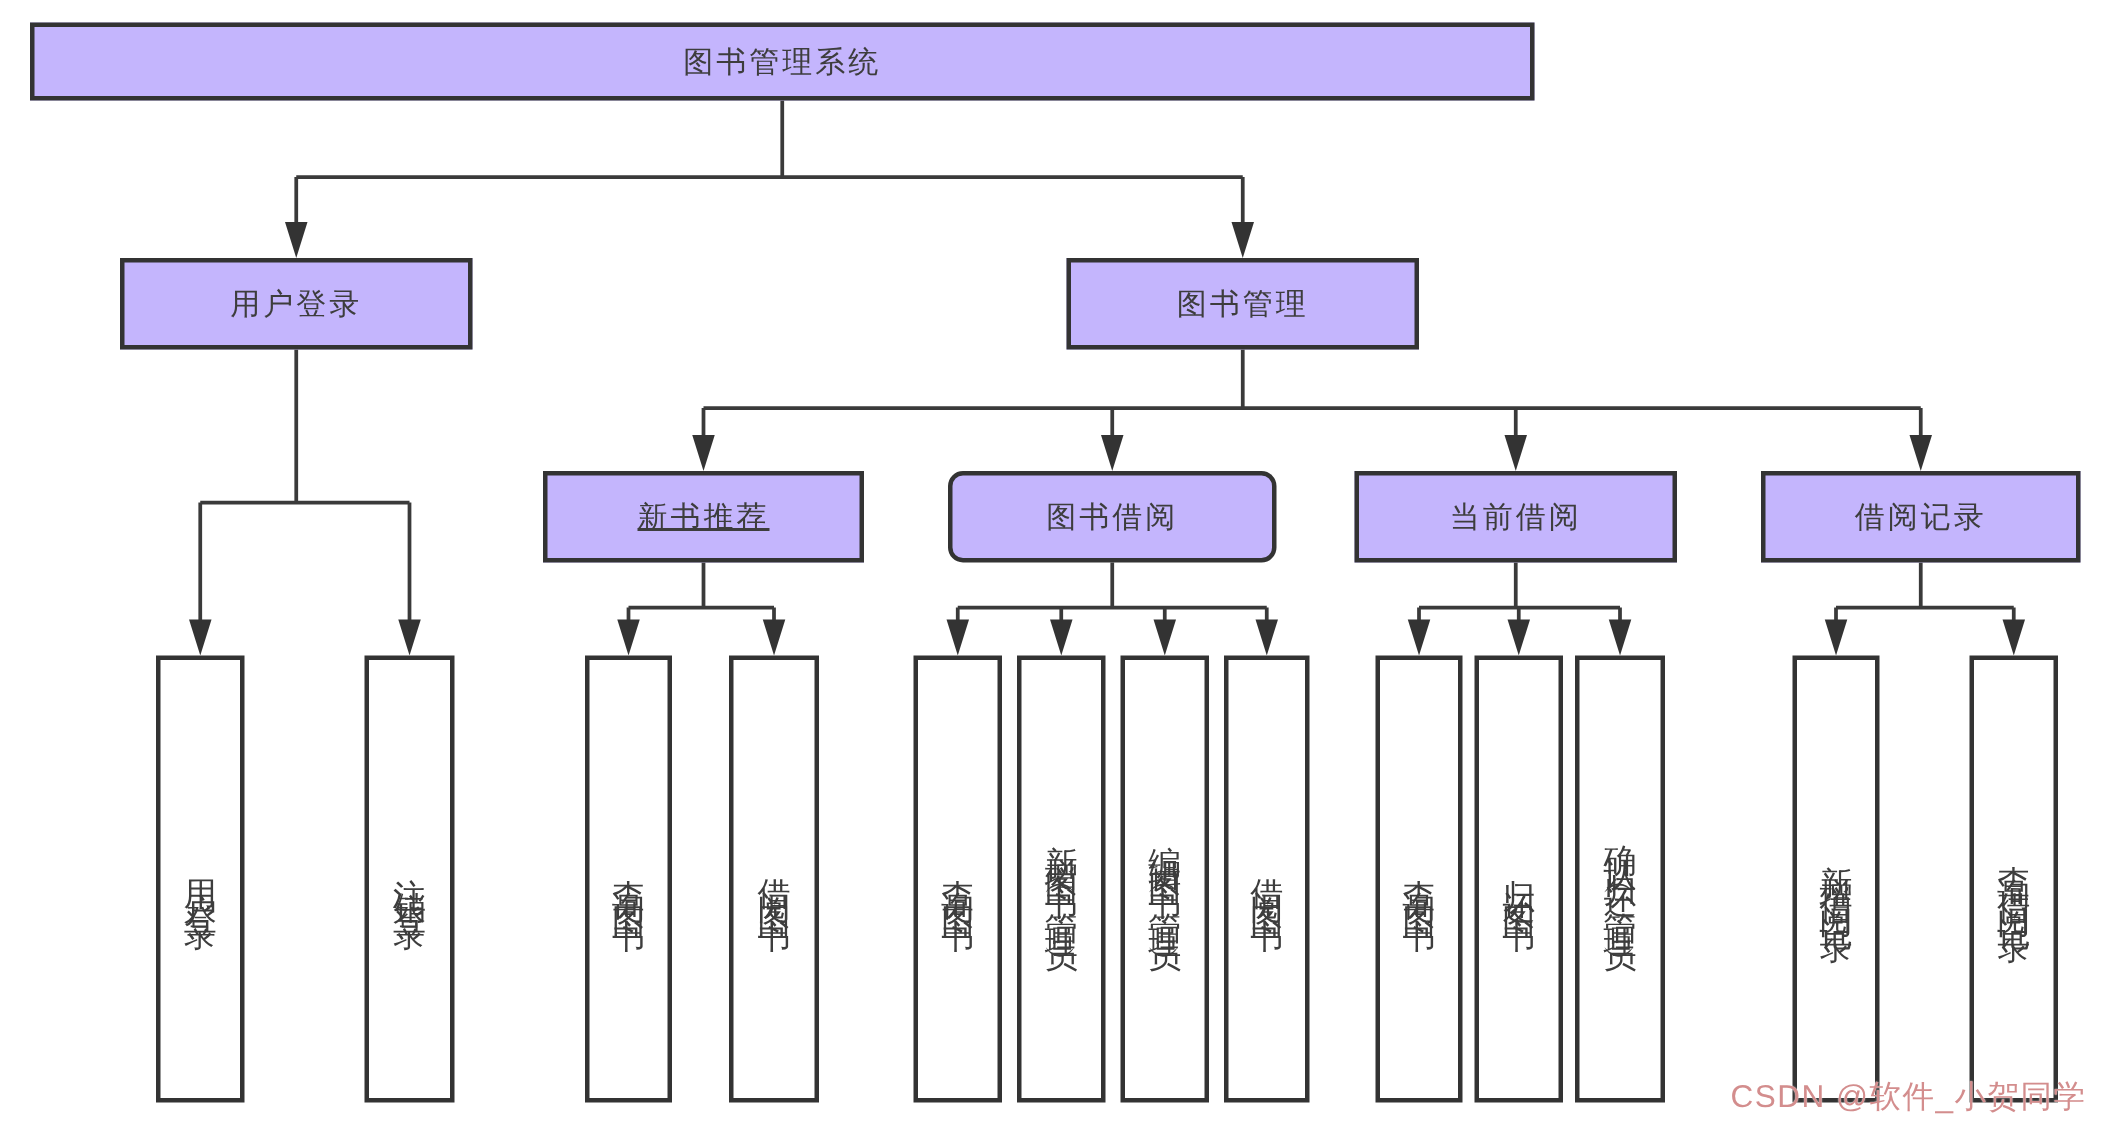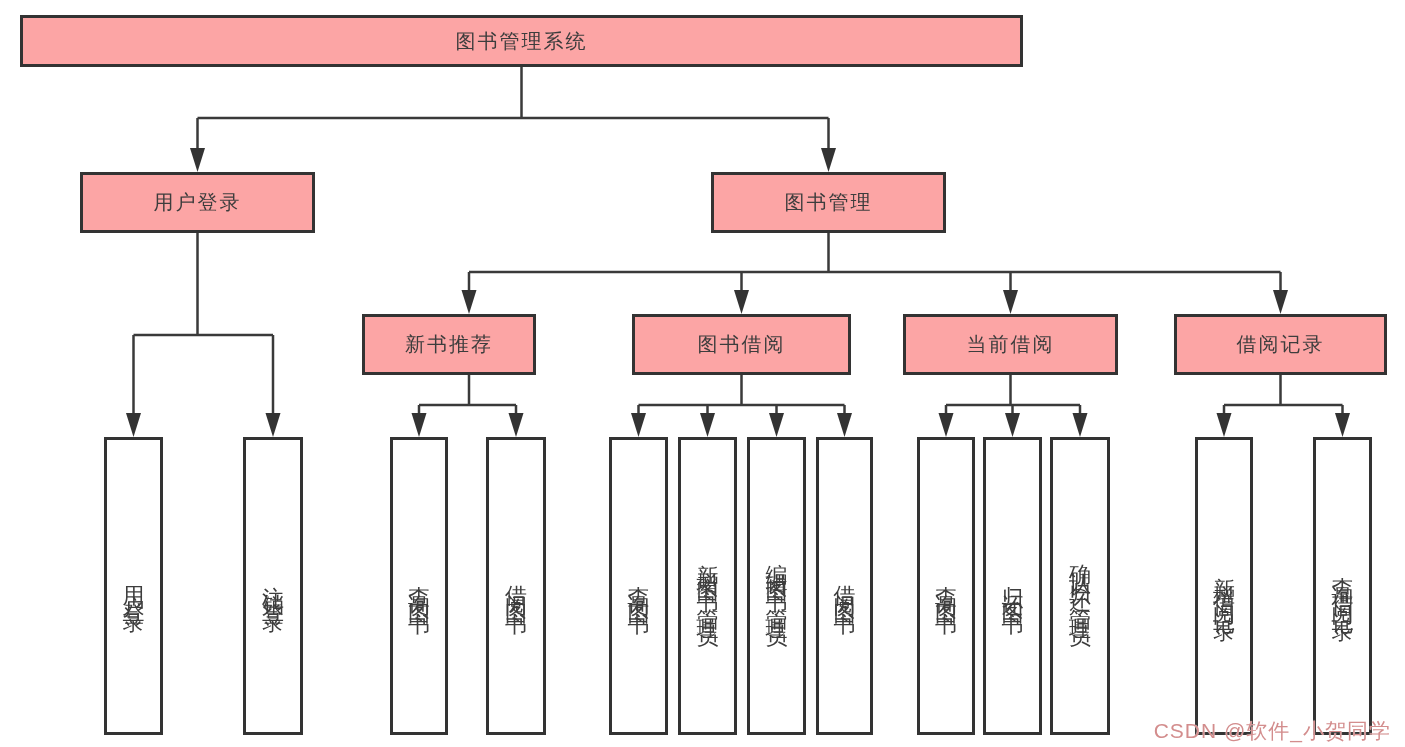--- a/index.html
+++ b/index.html
@@ -13,21 +13,21 @@
   }
   .connector-layer {
     position: absolute;
     left: 0; top: 0;
     width: 1405px; height: 747px;
   }
   .box {
     position: absolute;
     box-sizing: border-box;
     border: 3px solid #333333;
-    background: #fca5a5;
+    background: #c4b5fd;
     display: flex;
     align-items: center;
     justify-content: center;
     color: #3d3d3d;
   }
   .box span {
     font-size: 20px;
     letter-spacing: 2px;
     white-space: nowrap;
   }
@@ -139,24 +139,24 @@
     <span>图书管理系统</span>
   </div>
 
   <div class="box" style="left:80px; top:172px; width:235px; height:61px;">
     <span>用户登录</span>
   </div>
   <div class="box" style="left:711px; top:172px; width:235px; height:61px;text-align:right;">
     <span>图书管理</span>
   </div>
 
-  <div class="box" style="left:362px; top:314px; width:174px; height:61px;">
+  <div class="box" style="left:362px; top:314px; width:214px; height:61px;text-decoration:underline;">
     <span>新书推荐</span>
   </div>
-  <div class="box" style="left:632px; top:314px; width:219px; height:61px;">
+  <div class="box" style="left:632px; top:314px; width:219px; height:61px;border-radius:10px;">
     <span>图书借阅</span>
   </div>
   <div class="box" style="left:903px; top:314px; width:215px; height:61px;align-items:center;">
     <span>当前借阅</span>
   </div>
   <div class="box" style="left:1174px; top:314px; width:213px; height:61px;">
     <span>借阅记录</span>
   </div>
 
   <div class="leaf" style="left:104px; width:59px;">

